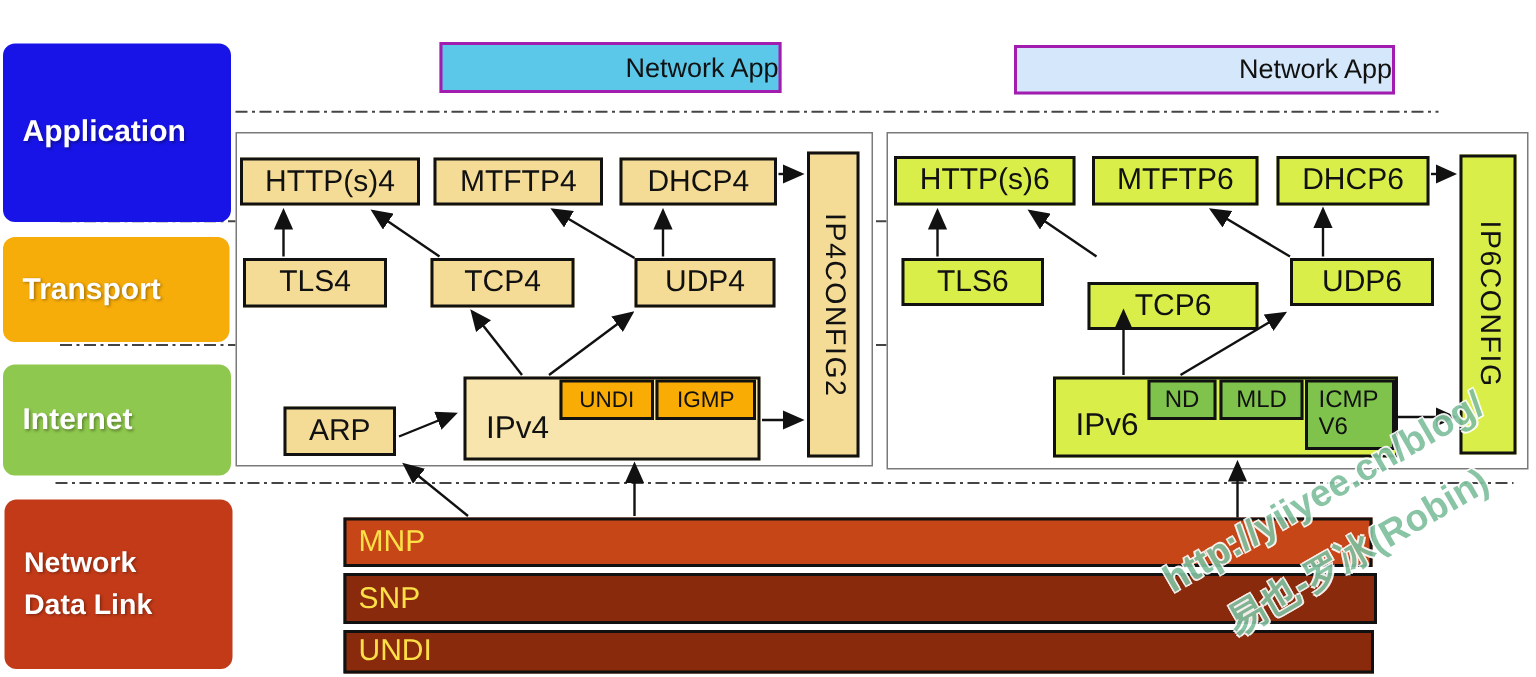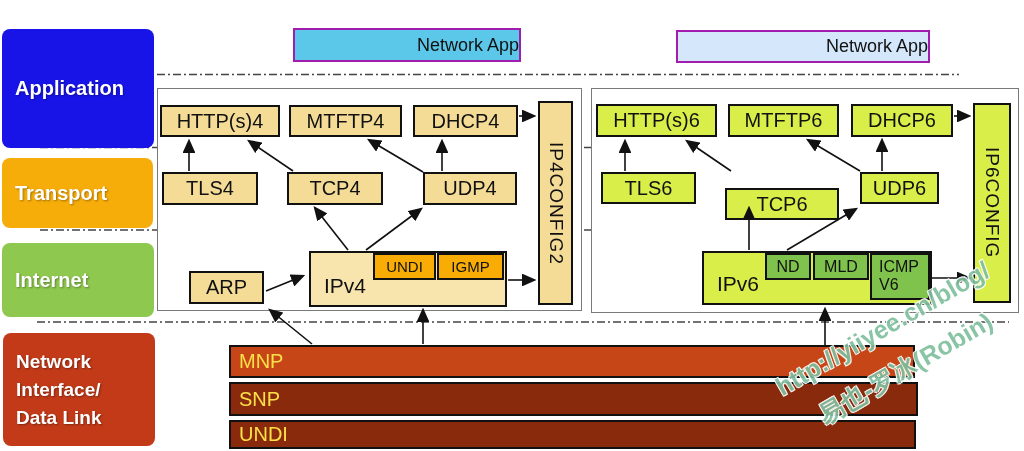--- a/index.html
+++ b/index.html
@@ -74,21 +74,20 @@
     <span>Application</span>
   </div>
   <div class="abs layer" style="left:2px;top:158px;width:151px;height:70px;background:#f6ac09">
     <span>Transport</span>
   </div>
   <div class="abs layer" style="left:2px;top:243px;width:152px;height:74px;background:#8fc84e">
     <span>Internet</span>
   </div>
   <div class="abs layer multi" style="left:3px;top:333px;width:152px;height:113px;background:#c23a18">
     <span>Network</span>
-    <span>Interface/</span>
     <span>Data Link</span>
   </div>
 
   <div class="abs napp" style="left:293px;top:28px;width:228px;height:34px;background:#5bc8ea">
     <span>Network App</span>
   </div>
   <div class="abs napp" style="left:676px;top:30px;width:254px;height:33px;background:#d5e7fa">
     <span>Network App</span>
   </div>
 
@@ -138,21 +137,21 @@
     </div>
   <div class="abs pbox g6" style="left:851px;top:104px;width:102px;height:33px">
       <span>DHCP6</span>
     </div>
   <div class="abs pbox g6" style="left:601px;top:172px;width:95px;height:32px">
       <span>TLS6</span>
     </div>
   <div class="abs pbox g6" style="left:725px;top:188px;width:114px;height:32px">
       <span>TCP6</span>
     </div>
-  <div class="abs pbox g6" style="left:860px;top:172px;width:79px;height:32px">
+  <div class="abs pbox g6" style="left:860px;top:172px;width:96px;height:32px">
       <span>UDP6</span>
     </div>
   <div class="abs vconfig" style="left:973px;top:103px;width:38px;height:200px;background:#d9ee49">
       <span>IP6CONFIG</span>
     </div>
 
   <div class="abs bigip" style="left:702px;top:251px;width:230px;height:54px;background:#d9ee49">
     <span class="iplabel">IPv6</span>
   </div>
   <div class="abs sub" style="left:765px;top:253px;width:46px;height:27px;background:#7fc34c;font-size:16px">

